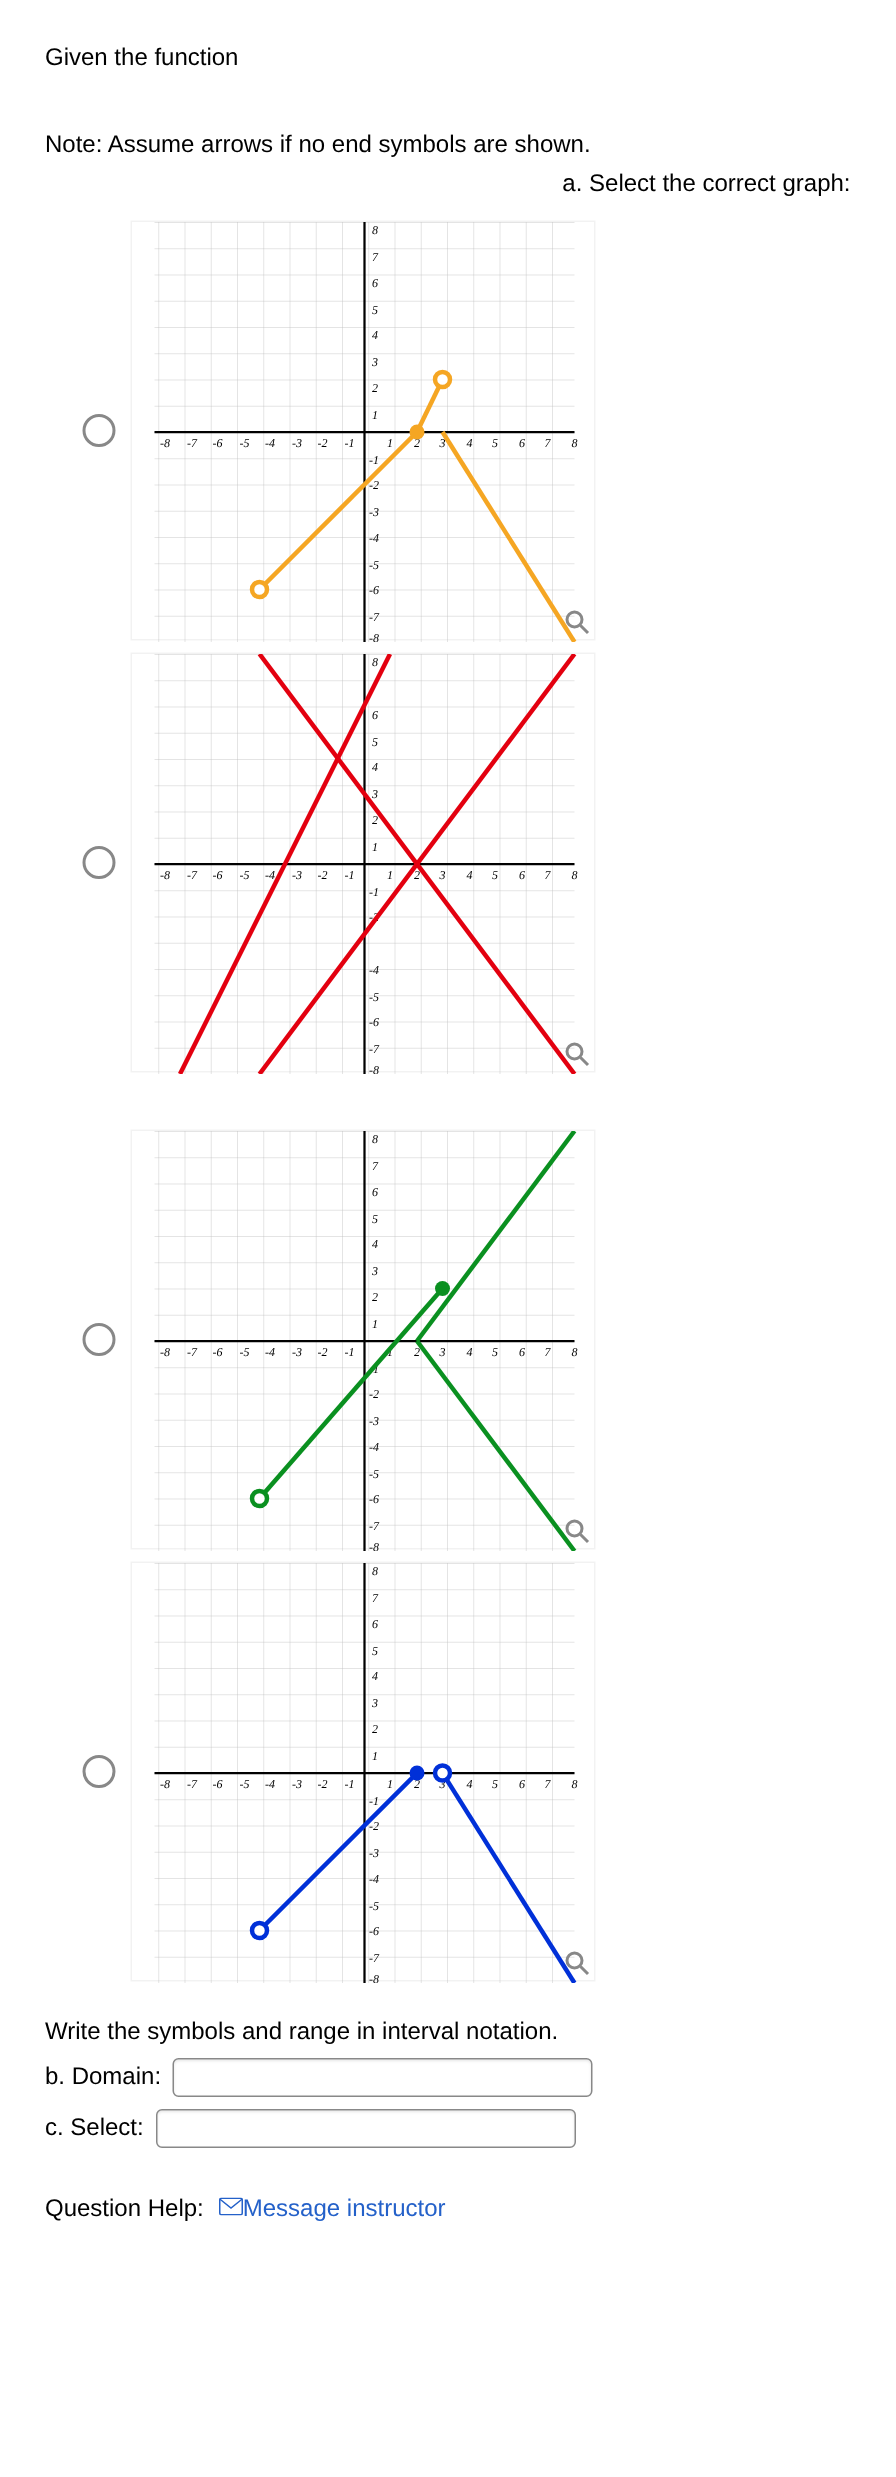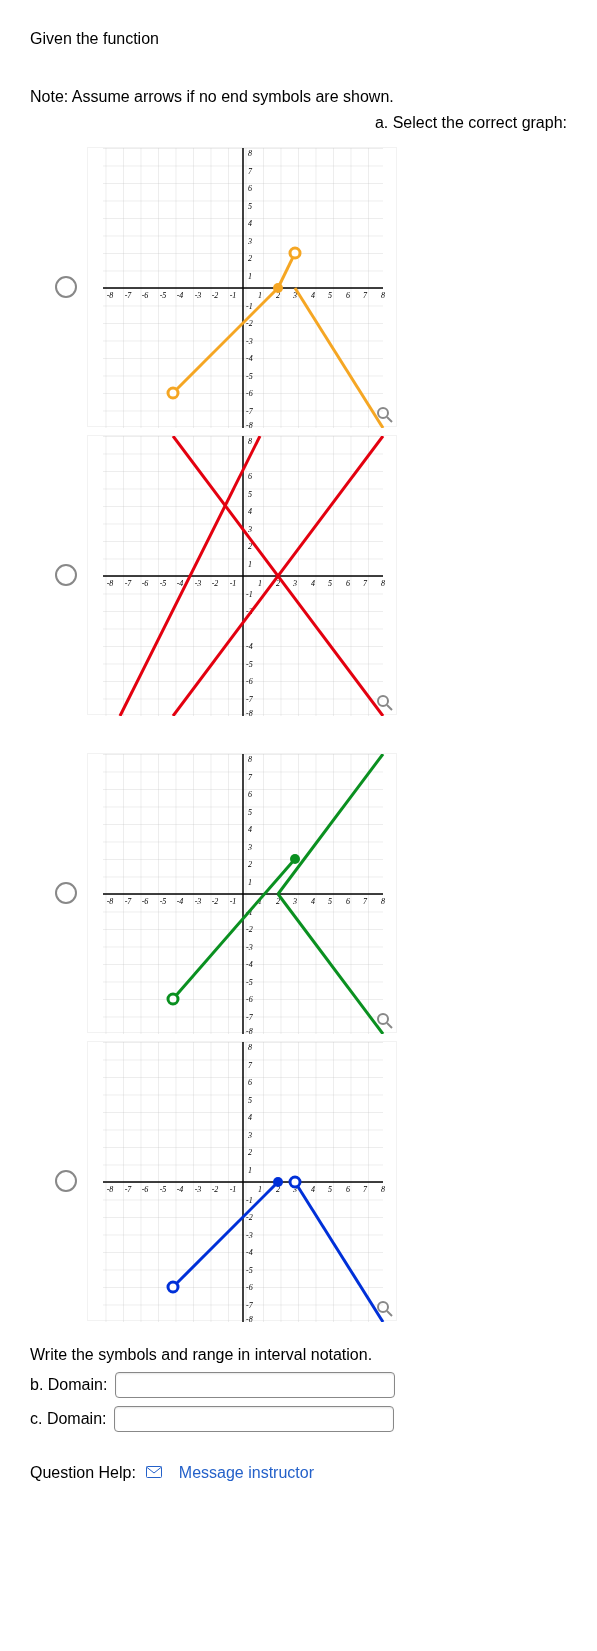--- a/index.html
+++ b/index.html
@@ -67,21 +67,21 @@
   .help-row {
     margin-top: 32px;
     display: flex;
     align-items: center;
     gap: 10px;
   }
   .msg-link {
     color: #2461c9;
     display: inline-flex;
     align-items: center;
-    gap: 17px;
+    gap: 0;
     cursor: pointer;
     text-align: right;
   }
   .tick-label { font-family: serif; font-style: italic; font-size: 8px; fill: #000; }
 </style>
 </head>
 <body>
 
 <div class="question-text">Given the function</div>
 
@@ -326,21 +326,21 @@
   </div>
 </div>
 
 <div class="bottom-section">
   <div>Write the symbols and range in interval notation.</div>
   <div class="field-row">
     <span class="field-label">b. Domain:</span>
     <input class="field-input domain-input" type="text" style="">
   </div>
   <div class="field-row">
-    <span class="field-label">c. Domain:</span>
+    <span class="field-label">c. Select:</span>
     <input class="field-input range-input" type="text" style="">
   </div>
   <div class="help-row">
     <span>Question Help:</span>
     <span class="msg-link">
       <span>
         <svg width="16" height="12" viewBox="0 0 16 12">
             <rect x="0.5" y="0.5" width="15" height="11" rx="1" fill="none" stroke="#2461c9" stroke-width="1"></rect>
             <path d="M0.5 1 L8 7 L15.5 1" fill="none" stroke="#2461c9" stroke-width="1"></path>
           </svg>

